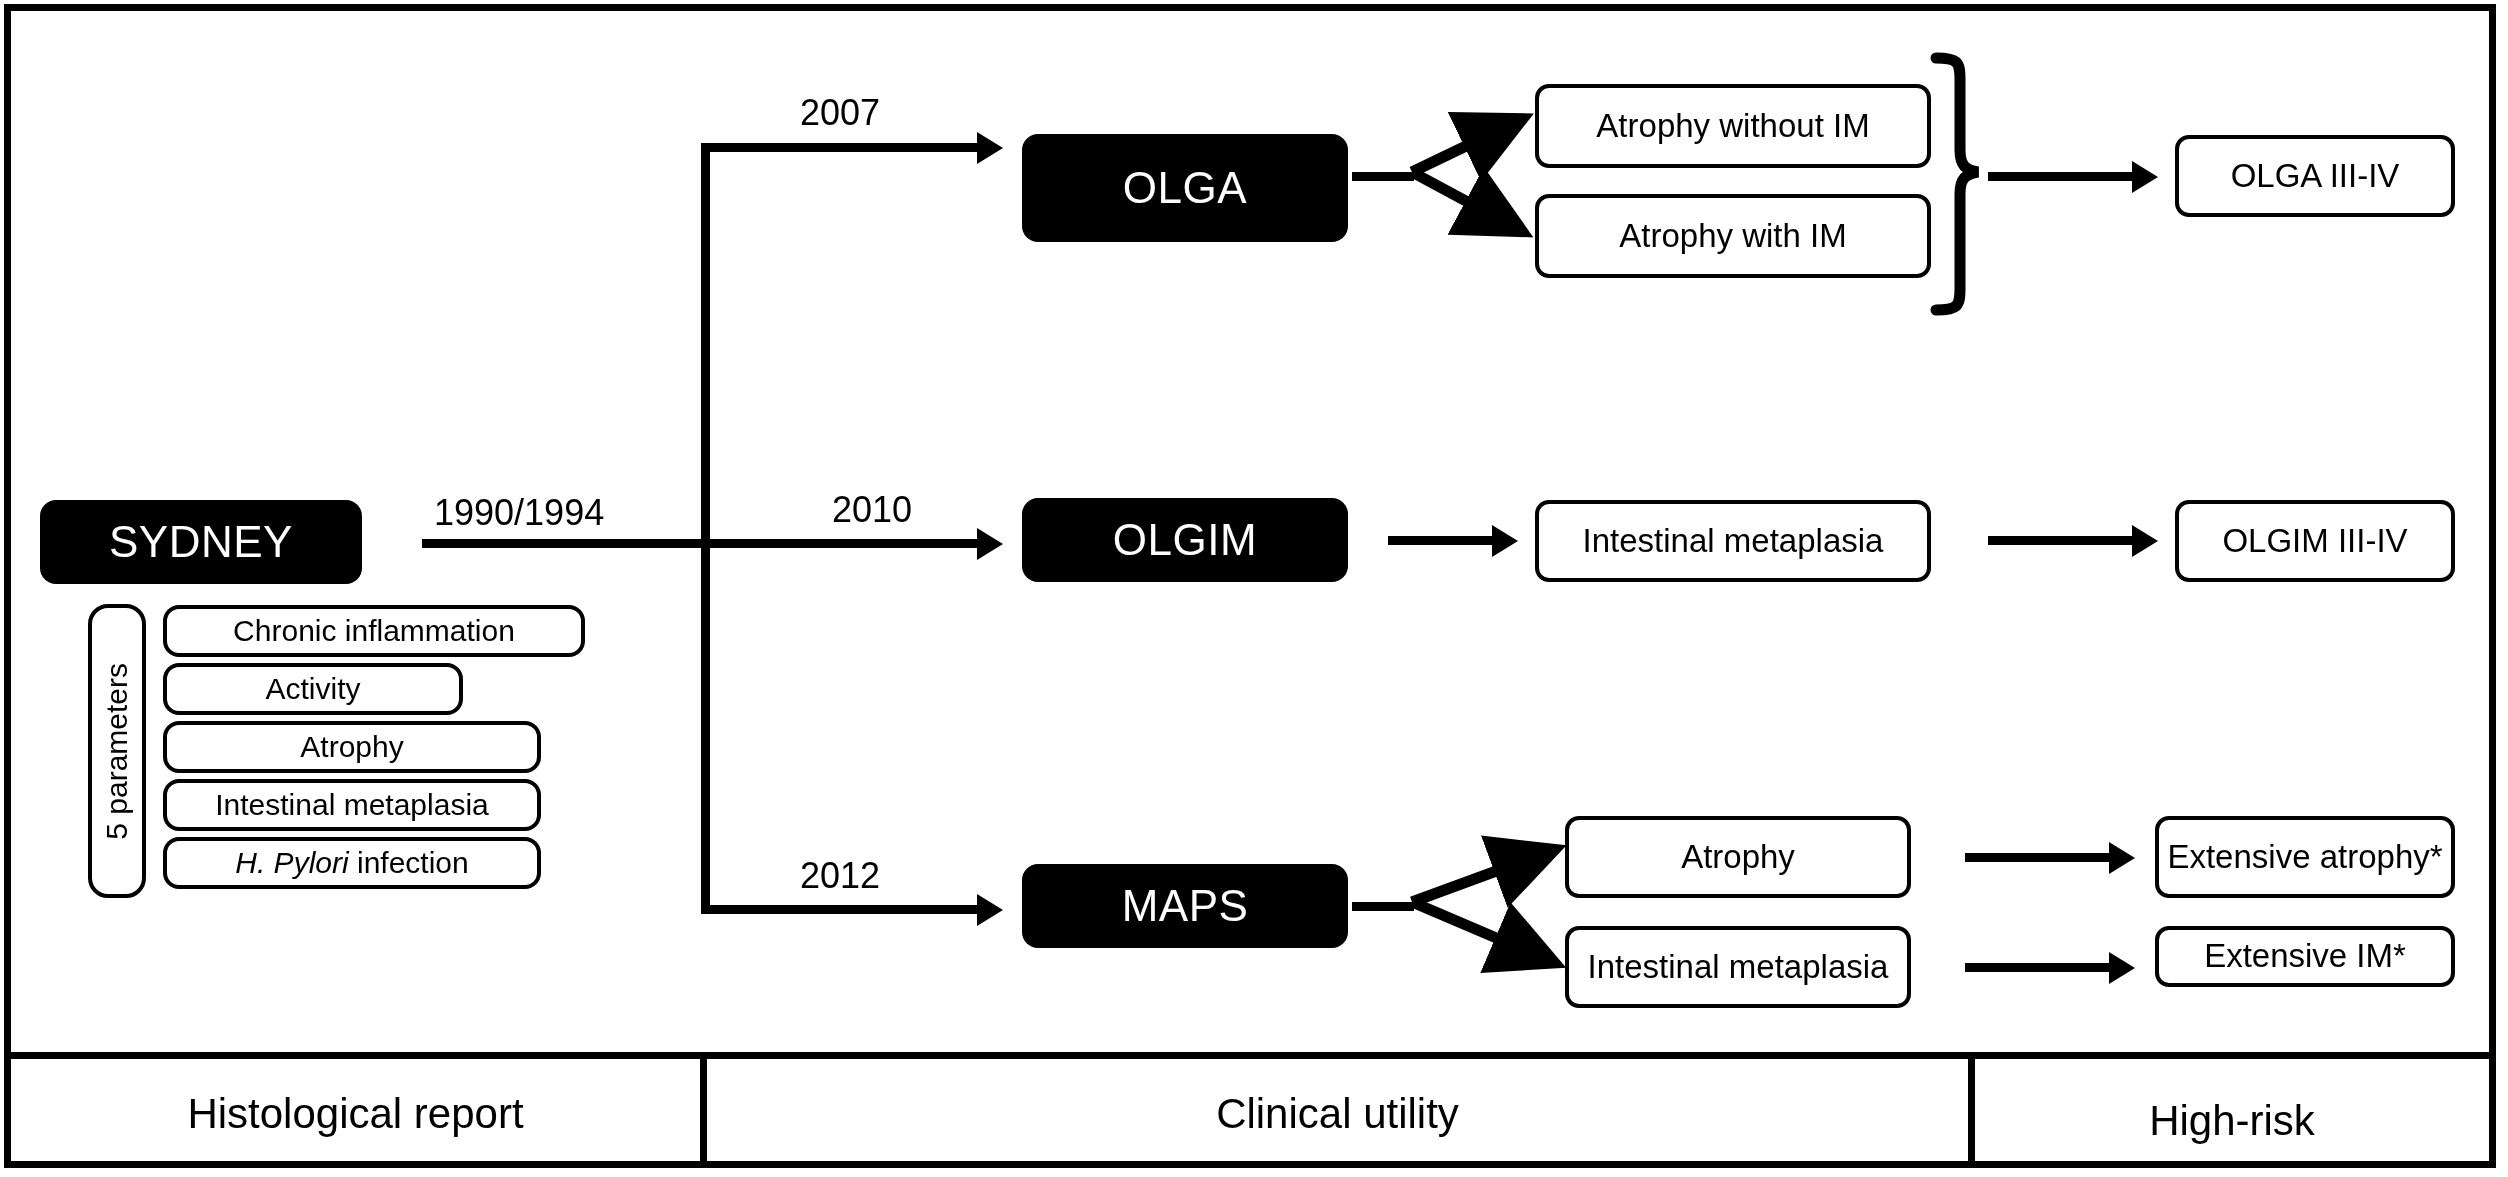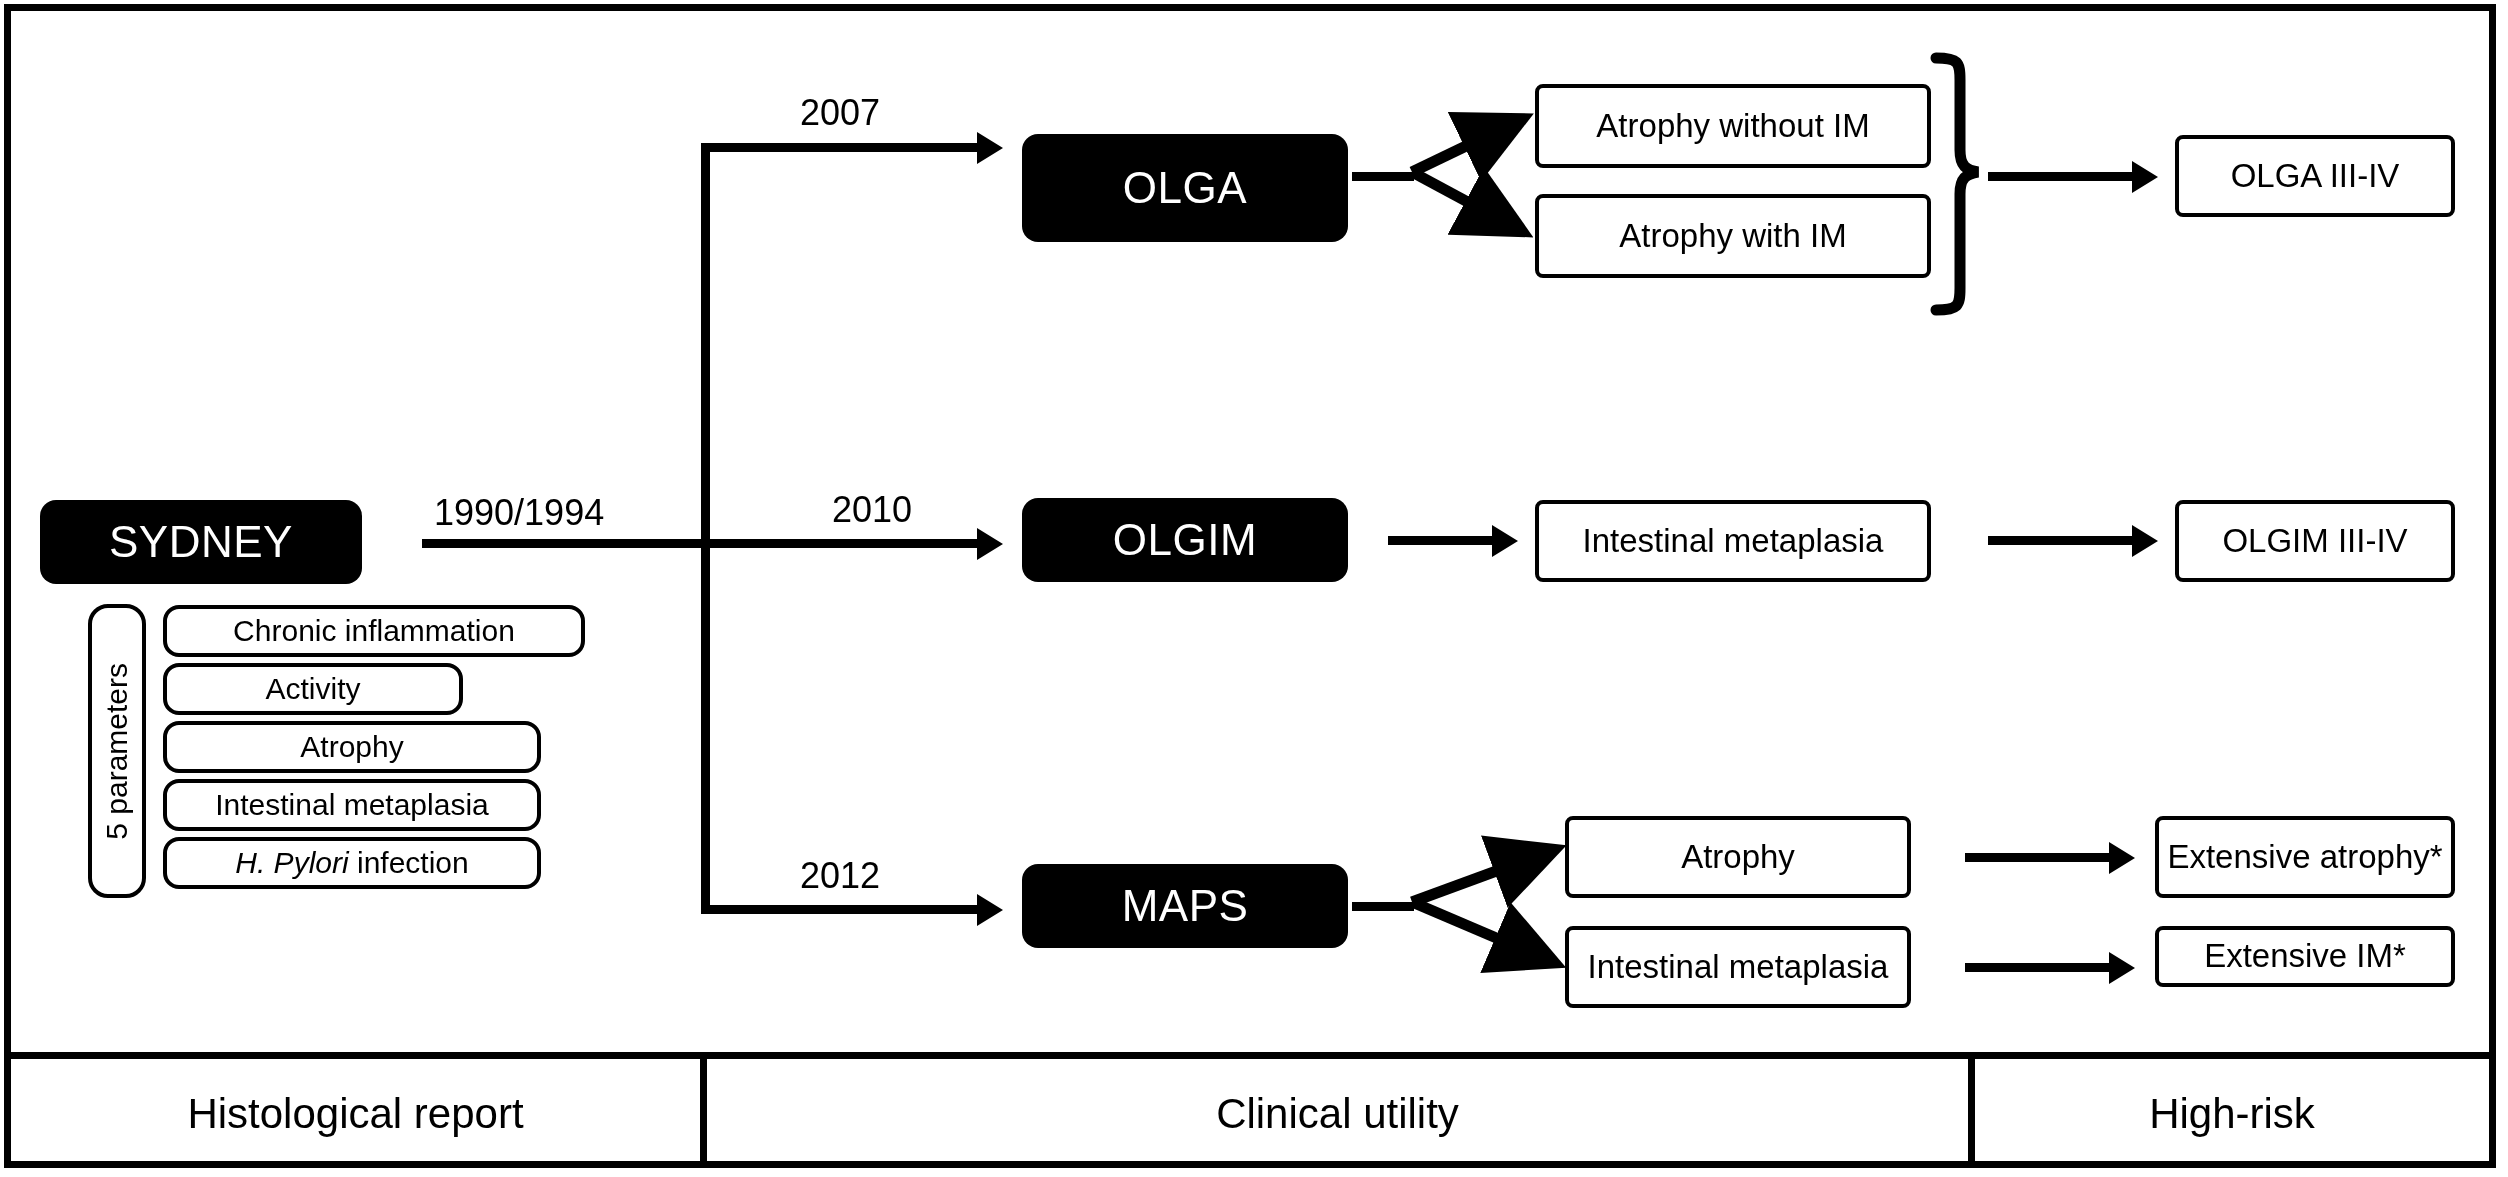--- a/index.html
+++ b/index.html
@@ -42,21 +42,21 @@
   }
   .box-dark{
     background:#000;color:#fff;
     border-radius:16px;
     font-size:44px;
     letter-spacing:.5px;
   }
   .box-light{
     background:#fff;color:#000;
     border:4px solid #000;
-    border-radius:8px;
+    border-radius:14px;
     font-size:33px;
   }
   .box-param{
     background:#fff;color:#000;
     border:4px solid #000;
     border-radius:16px;
     font-size:30px;
   }
   .box-param i{font-style:italic;}
 
@@ -247,17 +247,17 @@
              L1960,288
              C1960,306 1958,310 1936,310" fill="none" stroke="#000" stroke-width="11" stroke-linecap="round"></path>
   </svg>
 
   <div class="footer-cell" style="left:11px;width:689px;">
     <span>Histological report</span>
   </div>
   <div class="footer-cell" style="left:707px;width:1261px;">
     <span>Clinical utility</span>
   </div>
-  <div class="footer-cell" style="left:1975px;width:514px;">
+  <div class="footer-cell" style="left:1975px;width:514px;margin-top:7px;">
     <span>High-risk</span>
   </div>
 
 </div>
 
 </body></html>

